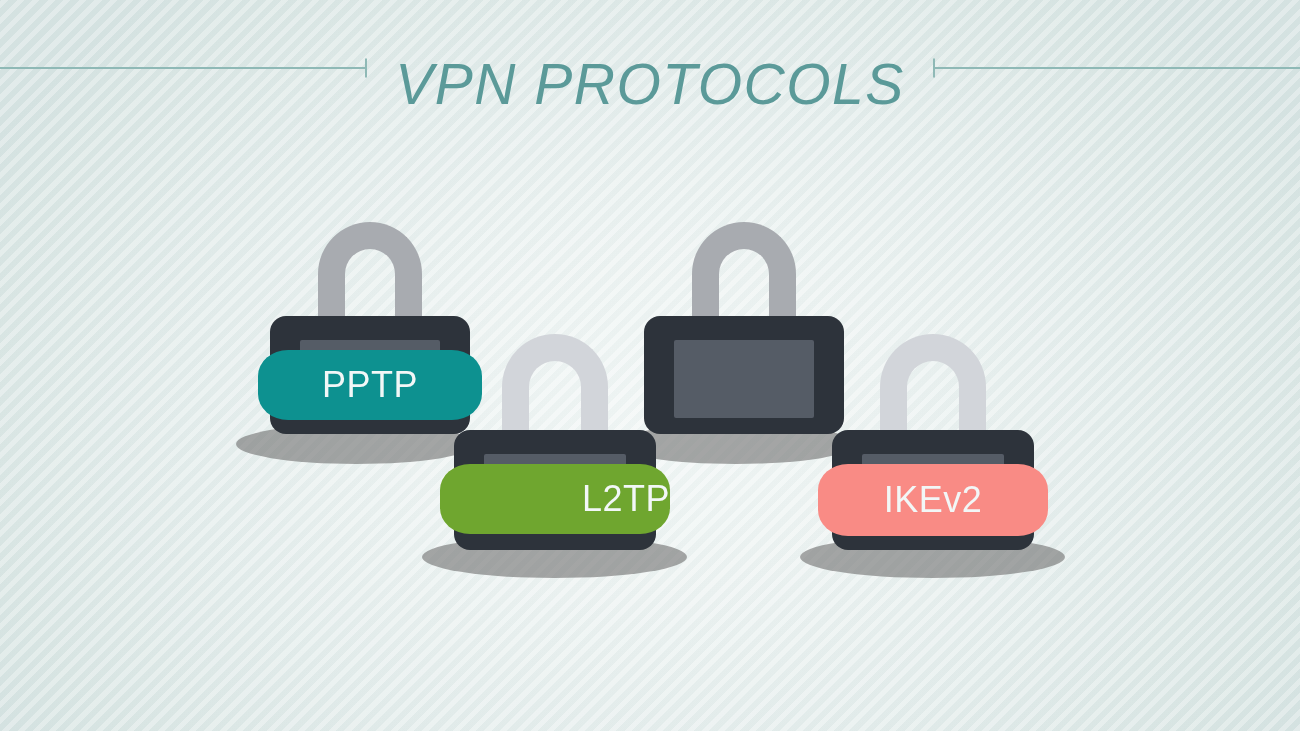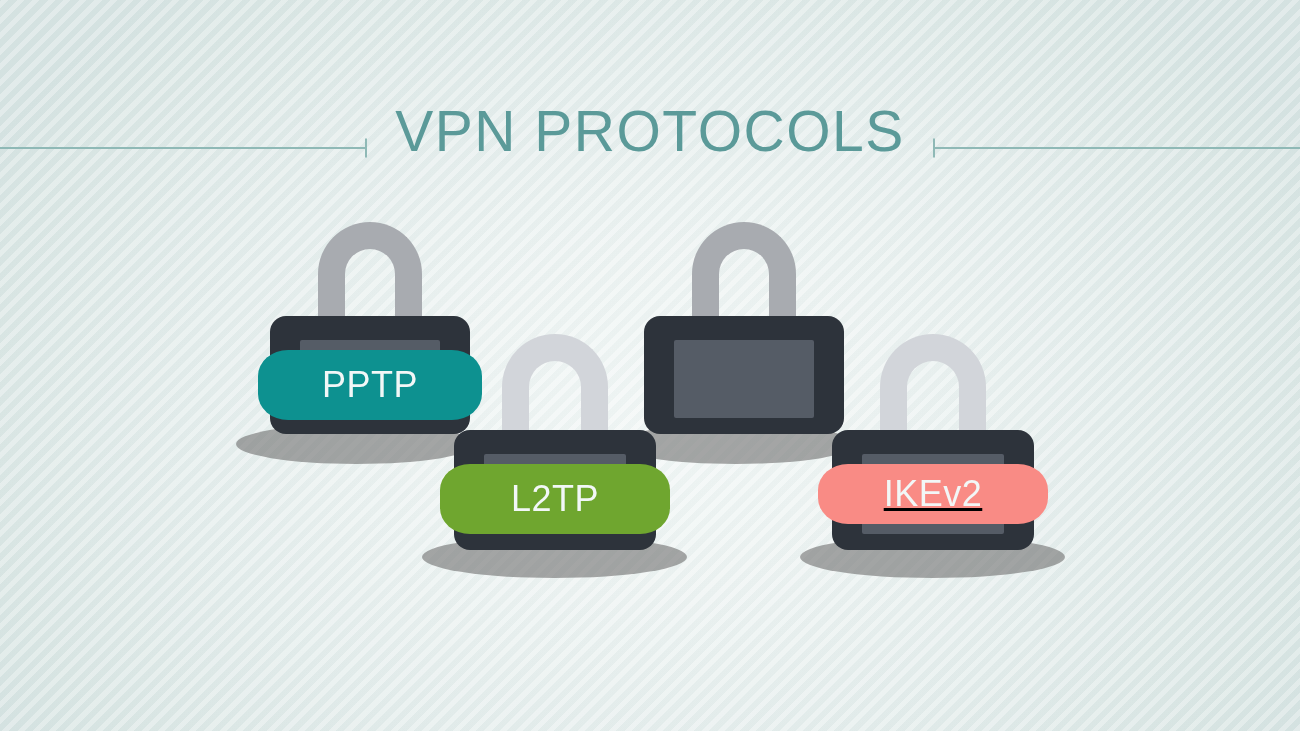--- a/index.html
+++ b/index.html
@@ -32,28 +32,29 @@
       rgba(150,180,180,0.085) 5px,
       rgba(150,180,180,0.085) 11px
     );
     opacity: 0.50;
     pointer-events: none;
   }
 
   
   #title-row {
     position: absolute;
-    top: 72px;
+    top: 56px;
     left: 0;
     width: 1300px;
     height: 88px;
     display: flex;
-    align-items: flex-end;
+    align-items: flex-start;
     justify-content: center;
     gap: 0;
+    font-style: italic;
   }
 
   .rule-wrap {
     position: relative;
     flex: 1 1 auto;
     height: 24px;
     display: flex;
     align-items: center;
   }
   .rule-line {
@@ -179,31 +180,31 @@
   <div class="lock" style="left:632px; top:222px; width:224px; height:218px; z-index:10;">
     <div class="shackle" style="left:60px; top:0px; width:104px; height:122px; border-width:27px; border-color:#a8abb0; border-radius:60px 60px 6px 6px;"></div>
     <div class="body-outer" style="left:12px; top:94px; width:200px; height:118px;"></div>
     <div class="body-face" style="left:42px; top:118px; width:140px; height:78px;"></div>
   </div>
 
   <div class="lock" style="left:440px; top:334px; width:230px; height:220px; z-index:20;">
     <div class="shackle" style="left:62px; top:0px; width:106px; height:124px; border-width:27px; border-color:#d2d5da; border-radius:60px 60px 6px 6px;"></div>
     <div class="body-outer" style="left:14px; top:96px; width:202px; height:120px;"></div>
     <div class="body-face" style="left:44px; top:120px; width:142px; height:80px;"></div>
-    <div class="band" style="left:0px; top:130px; width:230px; height:70px; z-index:3;">
+    <div class="band" style="left:0px; top:130px; width:230px; height:70px; z-index:3;justify-content:flex-end;">
       <div class="band-back" style="background:#4e7a1e;"></div>
       <div class="band-front" style="background:#6fa62f;"></div>
       <span class="band-label">L2TP</span>
     </div>
   </div>
 
   <div class="lock" style="left:818px; top:334px; width:230px; height:220px; z-index:20;">
     <div class="shackle" style="left:62px; top:0px; width:106px; height:124px; border-width:27px; border-color:#d2d5da; border-radius:60px 60px 6px 6px;"></div>
     <div class="body-outer" style="left:14px; top:96px; width:202px; height:120px;"></div>
     <div class="body-face" style="left:44px; top:120px; width:142px; height:80px;"></div>
-    <div class="band" style="left:0px; top:130px; width:230px; height:60px; z-index:3;text-decoration:underline;">
+    <div class="band" style="left:0px; top:130px; width:230px; height:72px; z-index:3;">
       <div class="band-back" style="background:#c0544f;"></div>
       <div class="band-front" style="background:#f98b85;"></div>
       <span class="band-label">IKEv2</span>
     </div>
   </div>
 
 </div>
 
 </body></html>

